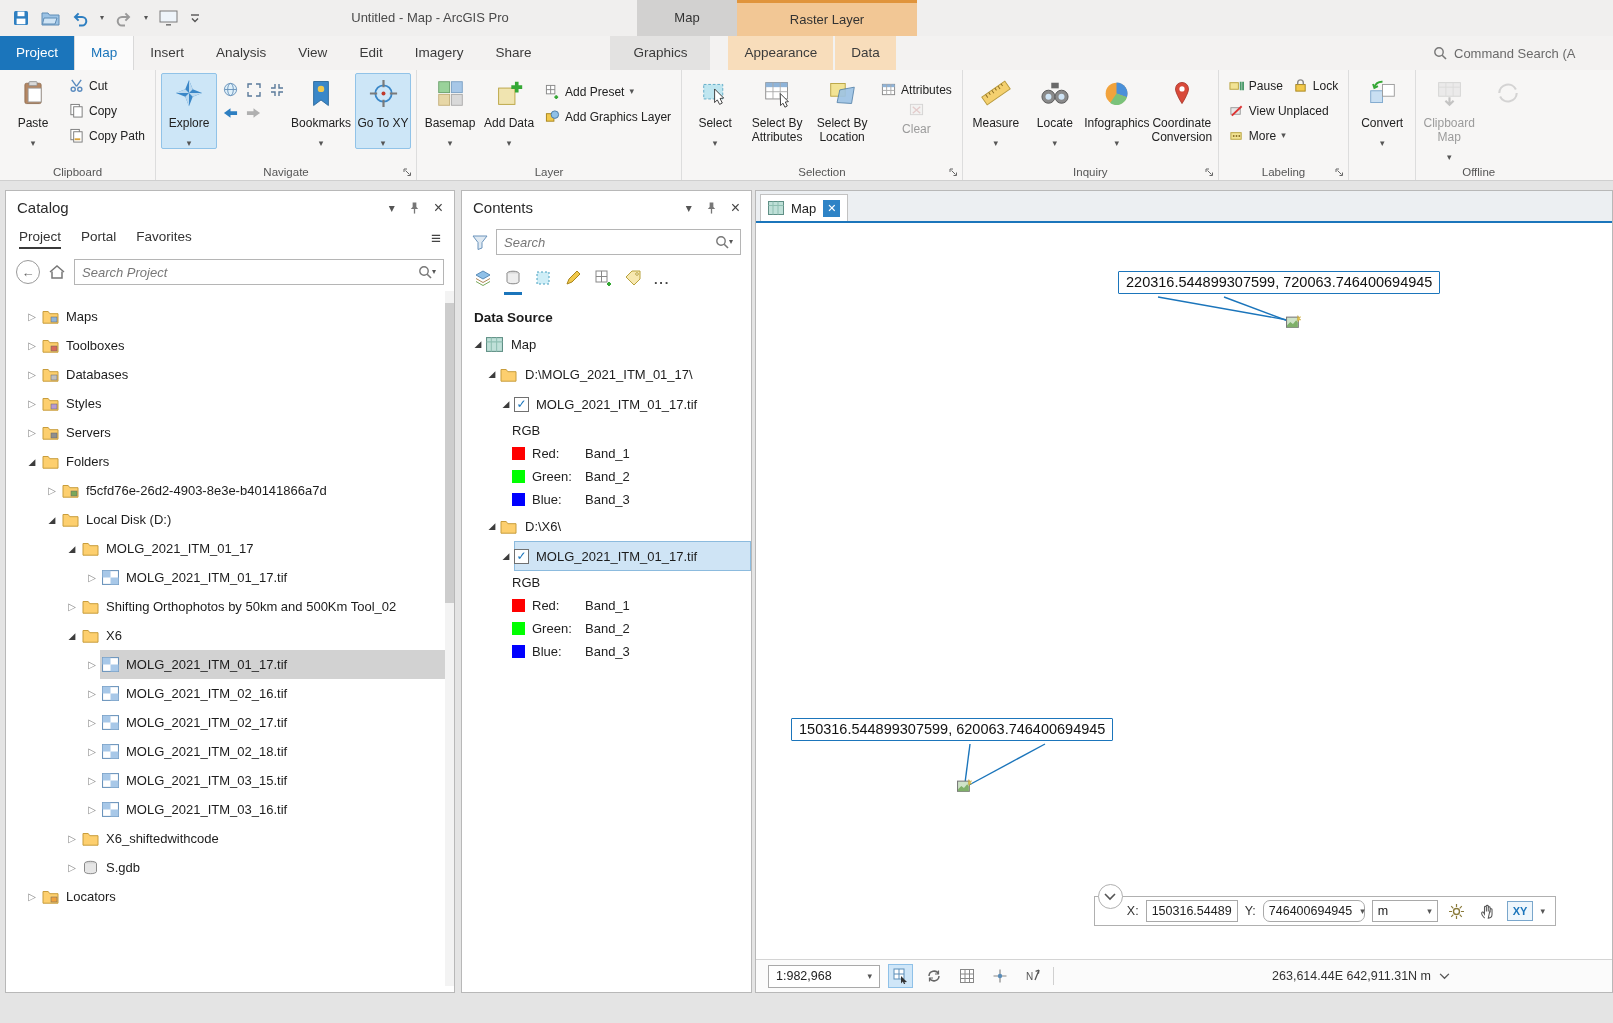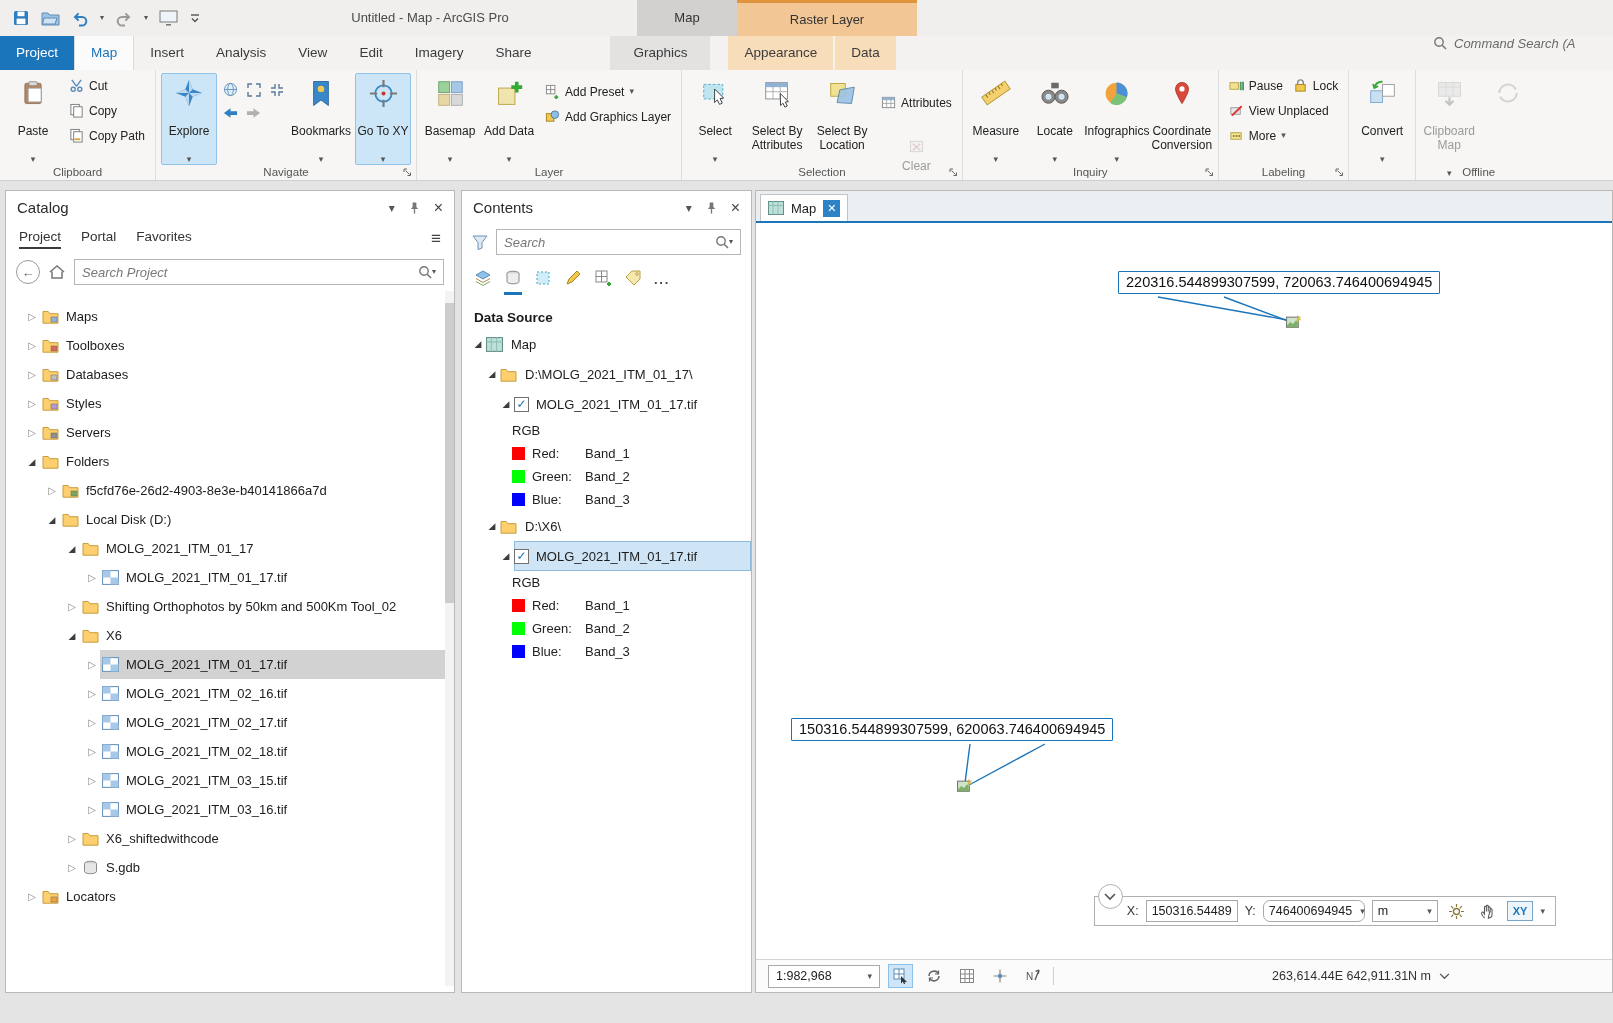--- a/index.html
+++ b/index.html
@@ -18,29 +18,29 @@
 
   
   .tabrow { position:absolute; left:0; top:36px; width:100%; height:34px; background:#f3f2f1; display:flex; align-items:stretch; }
   .tab { line-height:34px; padding:0 16px; font-size:13.5px; color:#3b3b3b; white-space:nowrap; }
   .tab.project { background:#1b75bb; color:#fff; }
   .tab.active { background:#fbfbfb; color:#1b75bb; border-left:1px solid #d9d9d9; border-right:1px solid #d9d9d9; }
   .tab.ctx-map { margin-left:63px; background:#e3e2e1; width:100px; text-align:center; padding:0; }
   .tab.ctx-raster { background:#f8ddbb; }
   .tab[data-name="ribbon-tab-appearance"] { margin-left:18px; }
   .tab[data-name="ribbon-tab-data"] { margin-left:2px; }
-  .cmdsearch { position:absolute; right:0; top:36px; width:190px; height:34px; display:flex; align-items:flex-start; gap:7px; padding-left:10px; color:#6a6a6a; font-style:italic; font-size:13px; background:#f3f2f1; }
+  .cmdsearch { position:absolute; right:0; top:36px; width:190px; height:34px; display:flex; align-items:center; gap:7px; padding-left:10px; color:#6a6a6a; font-size:13px; background:#f3f2f1; }
 
   
   .ribbon { position:absolute; left:0; top:70px; width:100%; height:111px; background:#f7f6f5; border-bottom:1px solid #cfcfcf; display:flex; }
   .rgroup { position:relative; display:flex; flex-direction:column; border-right:1px solid #ddd; padding:3px 5px 16px; flex:none; }
   .rgroup-content { display:flex; align-items:flex-start; gap:3px; flex:1; }
   .rgroup-label { position:absolute; bottom:2px; left:0; right:0; text-align:center; font-size:11.5px; color:#555; }
   .launcher { position:absolute; bottom:3px; right:4px; }
-  .rbtn-lg { display:flex; flex-direction:column; align-items:center; width:62px; padding-top:3px; gap:16px; border:1px solid transparent; border-radius:2px; }
+  .rbtn-lg { display:flex; flex-direction:column; align-items:center; width:62px; padding-top:3px; gap:8px; border:1px solid transparent; border-radius:2px; }
   .rbtn-lg.narrow { width:56px; }
   .ricon { height:32px; display:flex; align-items:center; }
   .rlabel { font-size:12px; text-align:center; line-height:1.15; color:#222; }
   .caret { font-size:9px; color:#555; line-height:1; }
   .rbtn-sm { display:flex; align-items:center; gap:5px; font-size:12px; color:#222; height:25px; padding:0 5px; white-space:nowrap; border-radius:2px; }
   .rcol { display:flex; flex-direction:column; }
   .hl { background:#cde6f7; border:1px solid #91c3e8; }
   .dis { color:#9b9b9b;flex-direction:column; }
   .dis svg { opacity:.45; }
   .navgrid { display:grid; grid-template-columns:repeat(3,21px); grid-auto-rows:21px; gap:2px; margin-top:6px; }
@@ -396,21 +396,21 @@
       </div>
       <div class="rbtn-lg" data-name="select-by-location-button">
         <span class="ricon" data-name="select-by-location-icon">
             <svg width="29" height="29" viewBox="0 0 32 32">
               <rect x="3" y="5" width="16" height="14" fill="#f2e394" stroke="#b8a23e"></rect>
               <path d="M13 12 L29 9 26 27 10 26 z" fill="#9cc3e5" stroke="#4a7aa5" opacity="0.9"></path>
             </svg>
           </span>
         <span class="rlabel" data-name="select-by-location-label">Select By Location</span>
       </div>
-      <div class="rcol" style="margin-top:17px;gap:24px;">
+      <div class="rcol" style="margin-top:4px;">
         <div class="rbtn-sm" data-name="attributes-button">
             <span data-name="attributes-icon">
               <svg width="15" height="15" viewBox="0 0 16 16">
                 <rect x="1.5" y="2.5" width="13" height="11" fill="#fff" stroke="#888"></rect>
                 <rect x="1.5" y="2.5" width="13" height="3" fill="#8fb4d9"></rect>
                 <path d="M1.5 9 h13 M6 2.5 v11 M10.5 2.5 v11" stroke="#aaa"></path>
               </svg>
             </span>
             <span data-name="attributes-label">Attributes</span>
           </div>

